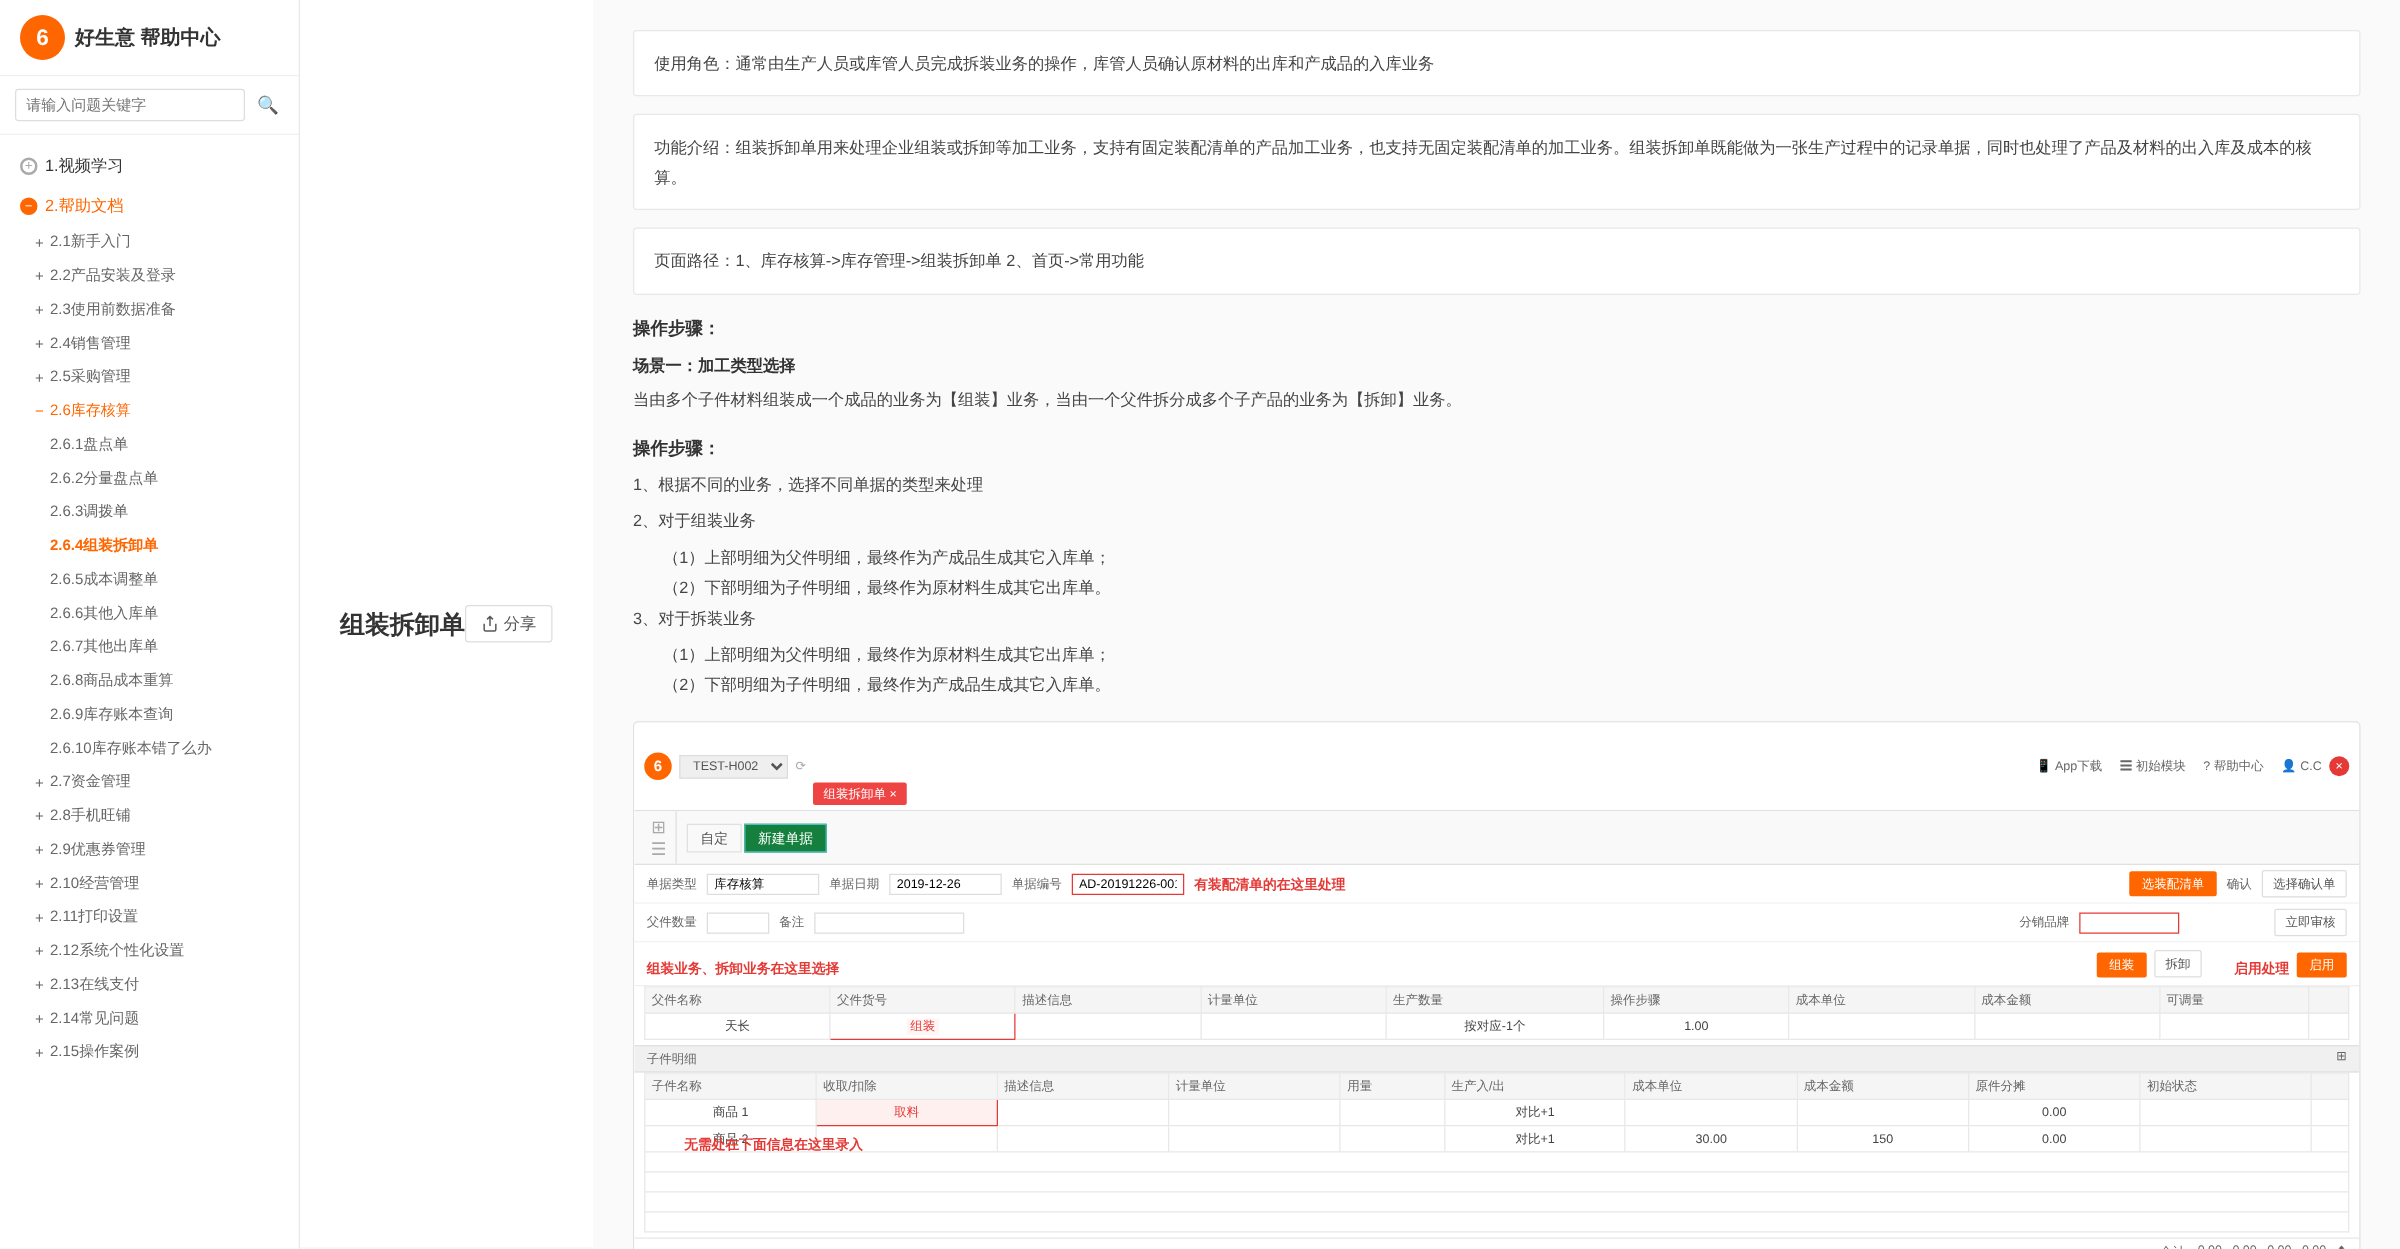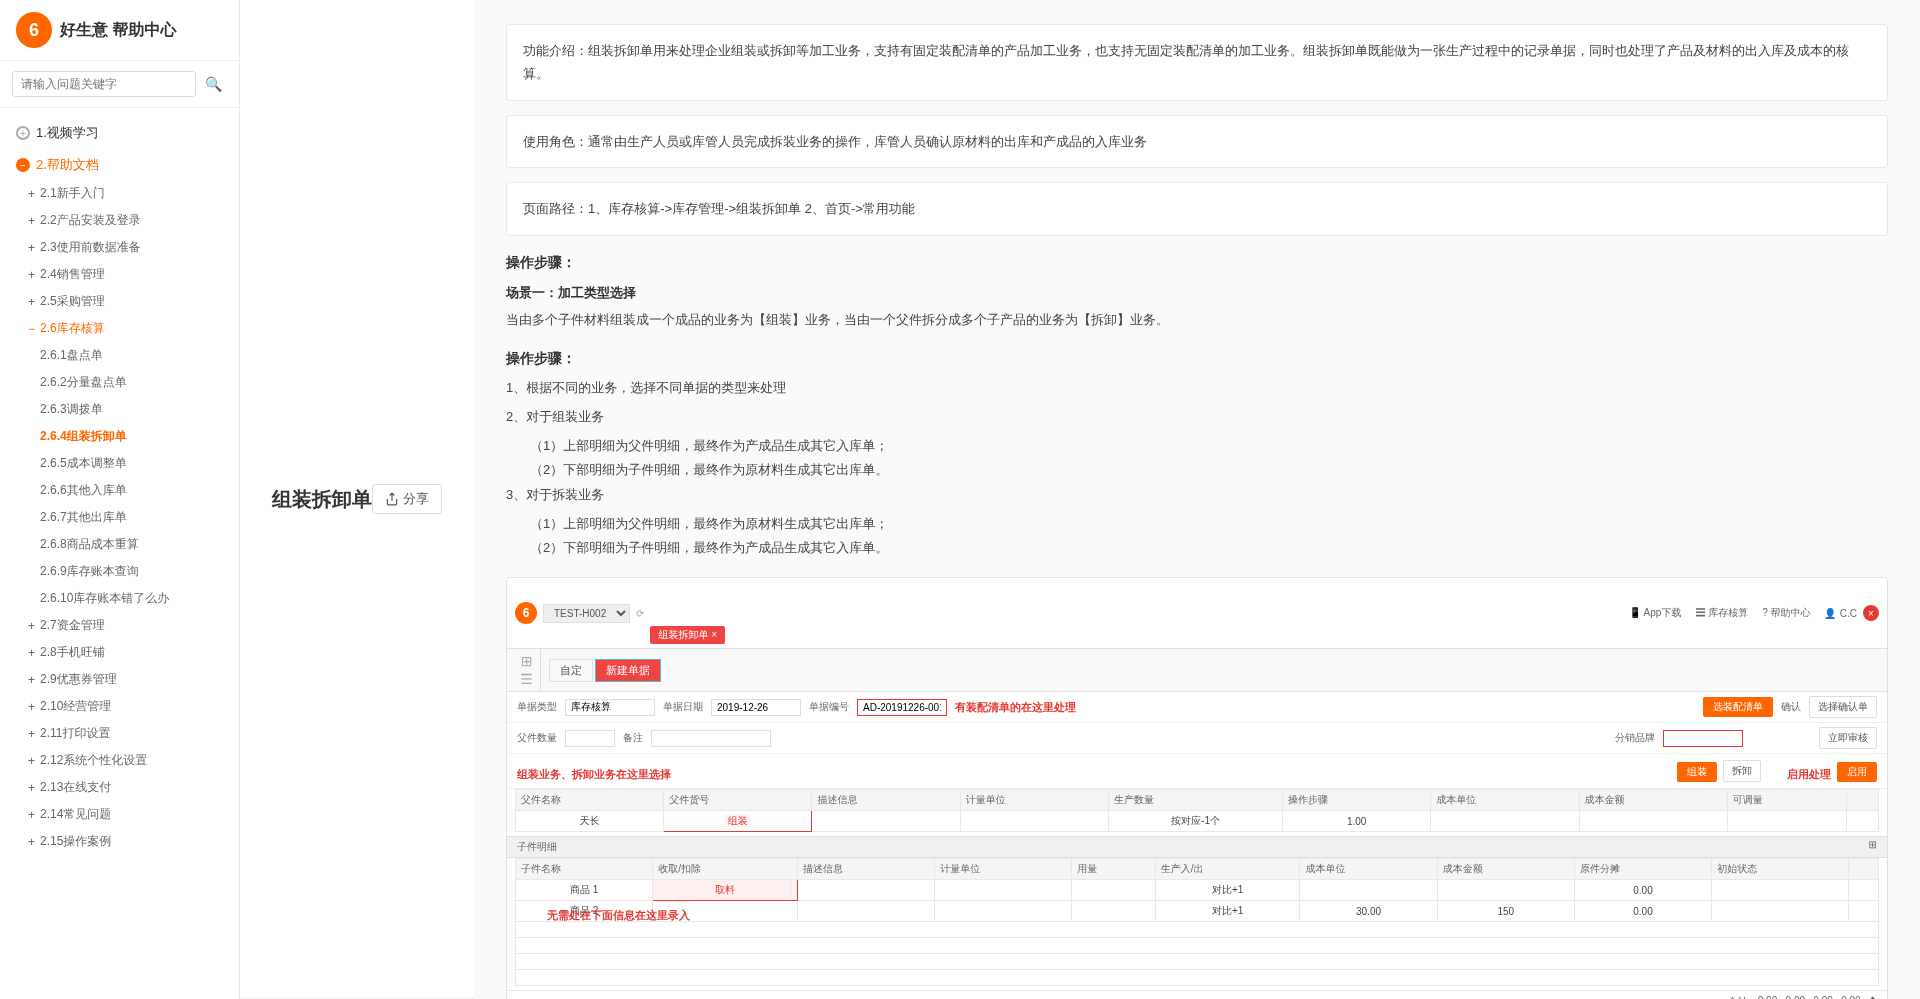--- a/index.html
+++ b/index.html
@@ -286,21 +286,21 @@
     .mock-tab {
       padding: 3px 10px;
       border: 1px solid #e0e0e0;
       background: #f9f9f9;
       font-size: 11px;
       cursor: pointer;
       color: #555;
     }
 
     .mock-tab.active {
-      background: #ef4444;
+      background: #15803d;
       color: #fff;
       border-color: #4dbfbf;
       font-family: Liberation Mono, monospace;
     }
 
     .mock-select {
       border: 1px solid #ddd;
       padding: 2px 6px;
       font-size: 10px;
       color: #555;
@@ -539,25 +539,25 @@
       <svg width="14" height="14" viewBox="0 0 24 24" fill="none" stroke="currentColor" stroke-width="2">
         <path d="M4 12v8a2 2 0 002 2h12a2 2 0 002-2v-8M16 6l-4-4-4 4M12 2v13"></path>
       </svg>
       <span>分享</span>
     </button>
   </div>
 
   <div class="main-content">
 
     <div class="info-block">
+      <span>使用角色：通常由生产人员或库管人员完成拆装业务的操作，库管人员确认原材料的出库和产成品的入库业务</span>
+    </div>
+
+    <div class="info-block">
       <span>功能介绍：组装拆卸单用来处理企业组装或拆卸等加工业务，支持有固定装配清单的产品加工业务，也支持无固定装配清单的加工业务。组装拆卸单既能做为一张生产过程中的记录单据，同时也处理了产品及材料的出入库及成本的核算。</span>
-    </div>
-
-    <div class="info-block">
-      <span>使用角色：通常由生产人员或库管人员完成拆装业务的操作，库管人员确认原材料的出库和产成品的入库业务</span>
     </div>
 
     <div class="info-block">
       <span>页面路径：1、库存核算-&gt;库存管理-&gt;组装拆卸单 2、首页-&gt;常用功能</span>
     </div>
 
     <div class="section-title">操作步骤：</div>
 
     <div class="scene-title">场景一：加工类型选择</div>
 
@@ -580,21 +580,21 @@
 
         <div class="mock-topbar">
           <div class="mock-logo">6</div>
           <select class="mock-select">
             <option>TEST-H002</option>
           </select>
           <span style="font-size:10px;color:#aaa">⟳</span>
           <span class="teal-badge">组装拆卸单 ×</span>
           <span style="flex:1"></span>
           <span style="font-size:10px;color:#666;margin-right:8px">📱 App下载</span>
-          <span style="font-size:10px;color:#666;margin-right:8px">☰ 库存核算</span>
+          <span style="font-size:10px;color:#666;margin-right:8px">☰ 初始模块</span>
           <span style="font-size:10px;color:#666;margin-right:8px">? 帮助中心</span>
           <span style="font-size:10px;color:#666">👤 C.C</span>
           <div class="mock-close-btn">×</div>
         </div>
 
         <div style="display:flex; align-items:center; border-bottom:1px solid #e0e0e0; background:#f9f9f9; padding:0 6px; gap:2px;">
 
           <div style="width:28px; display:flex; flex-direction:column; gap:2px; padding:4px 2px; border-right:1px solid #e0e0e0; margin-right:6px;">
             <div style="font-size:14px; color:#aaa; text-align:center;">⊞</div>
             <div style="font-size:14px; color:#aaa; text-align:center;">☰</div>

